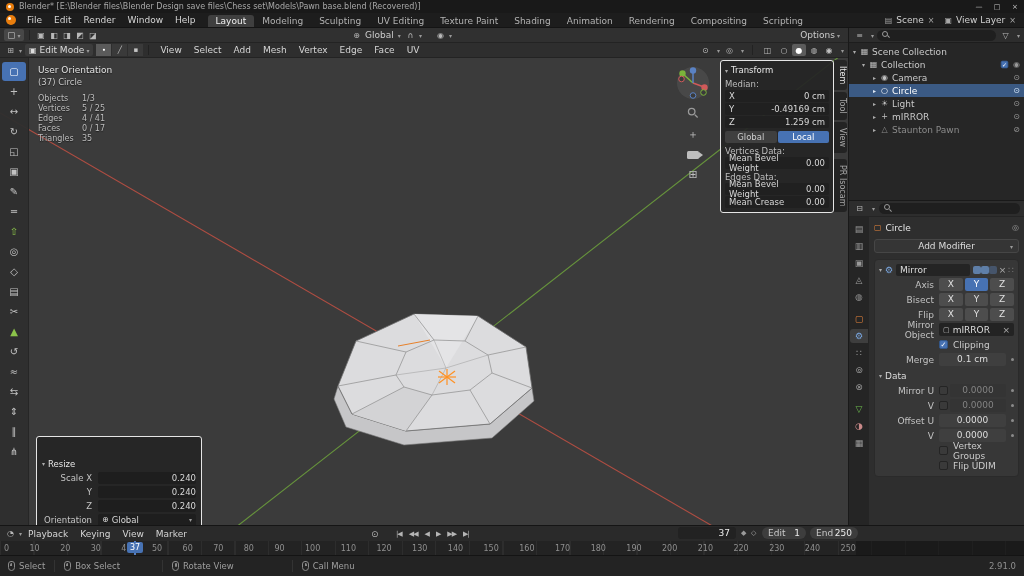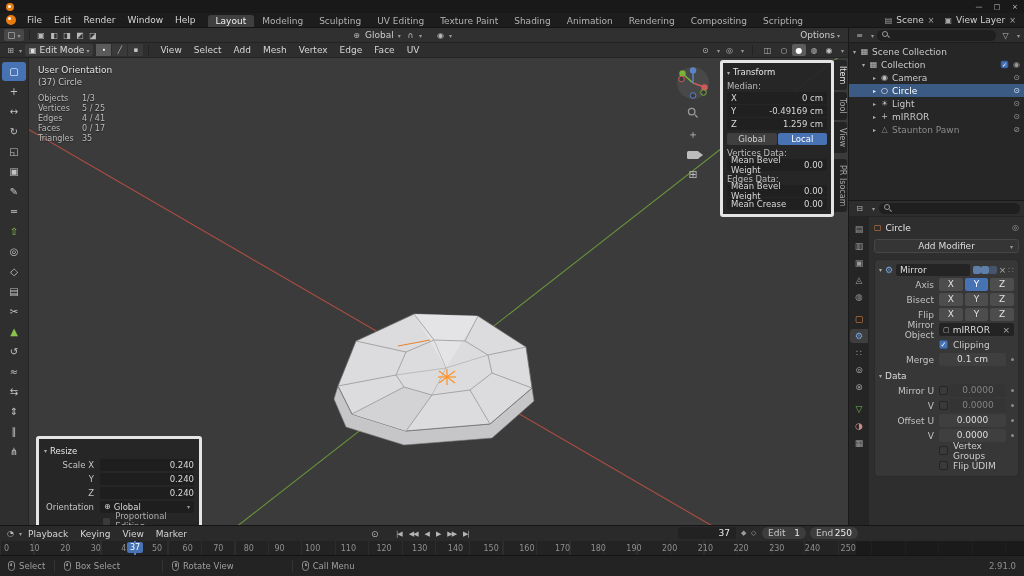--- a/index.html
+++ b/index.html
@@ -45,21 +45,21 @@
 .ticon{width:24px;height:19px;margin:1px auto;display:flex;align-items:center;justify-content:center;color:#c2c2c2;font-size:10px;border-radius:3px}
 .ticon.active{background:#4772b3;color:#fff}
 .ticon.green{color:#8bc34a}
 .vp-label{color:#e2e2e2;text-shadow:0 1px 1px rgba(0,0,0,.6)}
 .stat-row{display:flex;height:10px;color:#bcbcbc;text-shadow:0 1px 1px rgba(0,0,0,.5);font-size:8px}
 .stat-row span:first-child{width:44px}
 .nav-icon{color:#bdbdbd;font-size:11px;text-align:center}
 .cam-ico{width:12px;height:8px;background:#bdbdbd;border-radius:1.5px;position:relative}
 .cam-ico::after{content:"";position:absolute;right:-4px;top:1px;border-left:4px solid #bdbdbd;border-top:3px solid transparent;border-bottom:3px solid transparent}
 
-.fpanel{background:rgba(37,37,37,.93);border:3px solid #e5e5e5;border-radius:3px;font-size:8.5px}
+.fpanel{background:rgba(37,37,37,.93);border:1px solid #e5e5e5;border-radius:3px;font-size:8.5px}
 .disc{font-size:6px;color:#aaa;margin-right:3px}
 .axfield{height:12px;background:#202020;border-radius:2px;display:flex;align-items:center;justify-content:space-between;padding:0 4px;color:#d8d8d8;margin-bottom:1px}
 .plabel{color:#bdbdbd;margin:3px 0 1px}
 .spbtn{flex:1;height:12px;line-height:12px;text-align:center;background:#3f3f3f;border-radius:2px;color:#ccc}
 .spbtn.on{background:#4772b3;color:#fff}
 .vtab{writing-mode:vertical-rl;width:13px;background:rgba(32,32,32,.85);color:#a8a8a8;padding:6px 0;margin-bottom:2px;text-align:center;border-radius:0 3px 3px 0;font-size:8px}
 .vtab.active{background:rgba(37,37,37,.95);color:#ececec}
 .rz-row{display:flex;align-items:center;height:12px;margin-bottom:2px}
 .rz-label{width:56px;text-align:right;padding-right:6px;color:#c4c4c4}
 .rz-field{flex:1;height:12px;line-height:12px;background:#1e1e1e;border-radius:2px;text-align:right;color:#d8d8d8}
@@ -113,20 +113,21 @@
 .mr i{right:.5px;top:.5px;width:2.5px;height:3.5px;border-radius:0 2px 0 0}
 .sb-sep{width:1px;height:12px;background:#333;margin:0 9px}
 </style>
 </head>
 <body>
 
 <div id="app">
 
   <div class="abs" id="titlebar">
     <span class="logo"></span>
+    <span>Blender* [E:\Blender files\Blender Design save files\Chess set\Models\Pawn base.blend (Recovered)]</span>
     <span style="margin-left:auto;display:flex">
       <span class="winbtn">—</span>
       <span class="winbtn">□</span>
       <span class="winbtn">×</span>
     </span>
   </div>
 
   <div class="abs" id="menubar">
     <span class="logo" style="width:10px;height:10px"></span>
     <span class="menu-label">File</span>
@@ -376,21 +377,21 @@
         </div>
     </div>
 
     <div class="abs" style="left:834px;top:2px;width:14px">
       <div class="vtab active">Item</div>
       <div class="vtab">Tool</div>
       <div class="vtab">View</div>
       <div class="vtab" style="margin-top:6px">PR Isocam</div>
     </div>
 
-    <div class="abs fpanel" style="left:36px;top:378px;width:166px;padding:5px 5px 5px">
+    <div class="abs fpanel" style="left:36px;top:378px;width:166px;padding:20px 5px 5px">
       <div class="flex" style="height:13px;margin-bottom:2px">
         <span class="disc">▾</span>
         <span style="color:#e6e6e6">Resize</span>
       </div>
       <div class="rz-row">
           <span class="rz-label">Scale X</span>
           <span class="rz-field">0.240</span>
         </div>
       <div class="rz-row">
           <span class="rz-label">Y</span>

